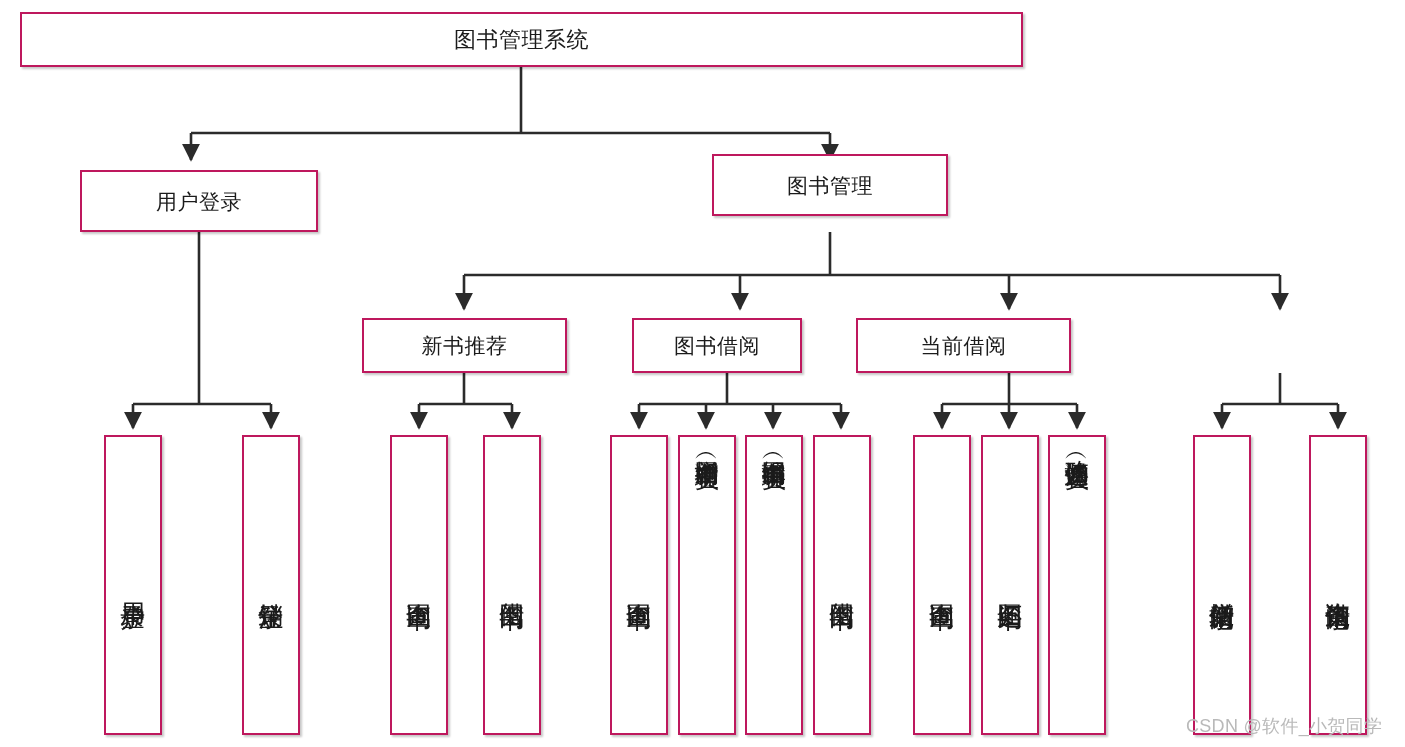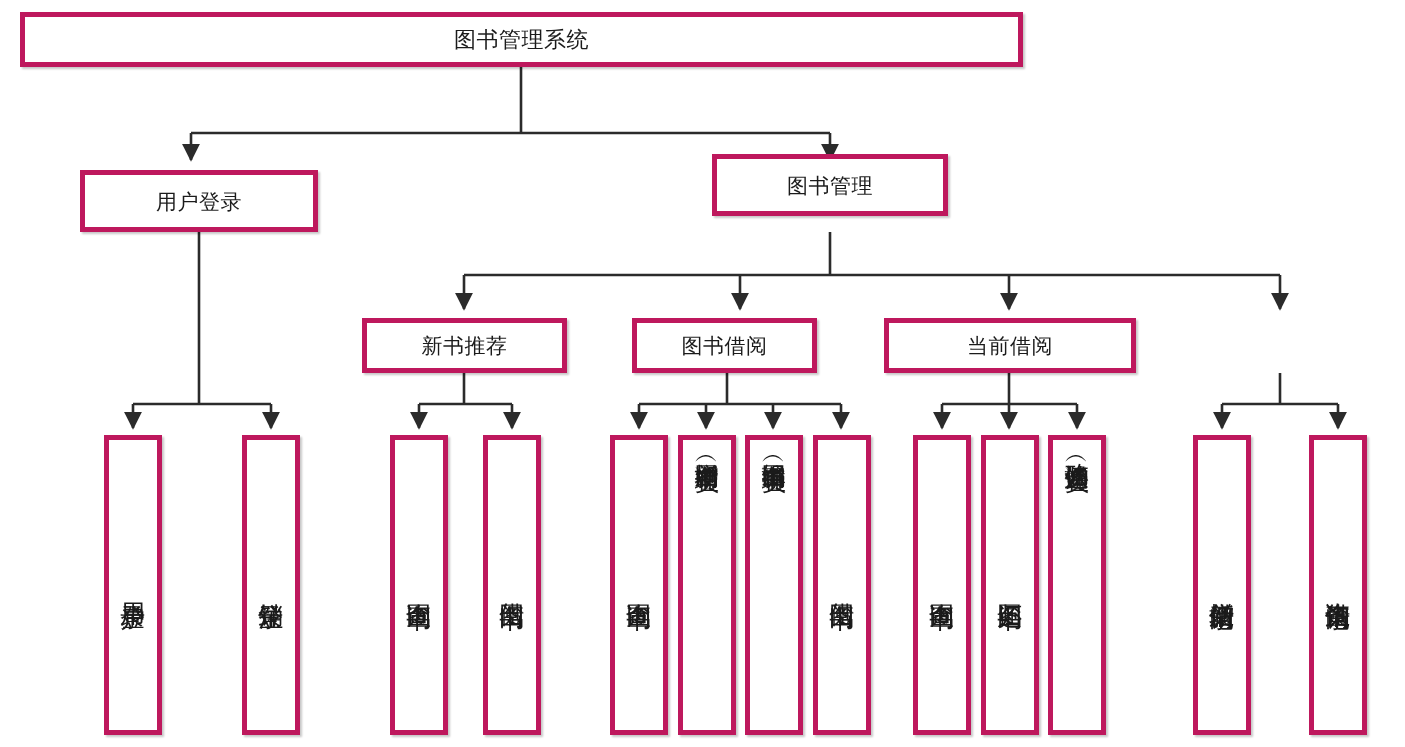--- a/index.html
+++ b/index.html
@@ -22,21 +22,21 @@
     left: 0;
     top: 0;
     width: 1405px;
     height: 747px;
     pointer-events: none;
   }
   .node {
     position: absolute;
     box-sizing: border-box;
     background: #ffffff;
-    border: 5px solid #be185d;
+    border: 2px solid #be185d;
     box-shadow: 2px 2px 2px rgba(0,0,0,0.22);
     display: flex;
     align-items: center;
     justify-content: center;
     z-index: 3;
   }
   .node .label {
     color: #1b1b1b;
     letter-spacing: 0.5px;
     white-space: nowrap;
@@ -141,24 +141,24 @@
   <div class="node horizontal" style="left:80px; top:170px; width:238px; height:62px;">
     <span class="label">用户登录</span>
   </div>
   <div class="node horizontal" style="left:712px; top:154px; width:236px; height:62px;">
     <span class="label">图书管理</span>
   </div>
 
   <div class="node horizontal" style="left:362px; top:318px; width:205px; height:55px;">
     <span class="label">新书推荐</span>
   </div>
-  <div class="node horizontal" style="left:632px; top:318px; width:185px; height:55px;">
+  <div class="node horizontal" style="left:632px; top:318px; width:170px; height:55px;">
     <span class="label">图书借阅</span>
   </div>
-  <div class="node horizontal" style="left:884px; top:318px; width:252px; height:55px;">
+  <div class="node horizontal" style="left:856px; top:318px; width:215px; height:55px;">
     <span class="label">当前借阅</span>
   </div>
 
   <div class="node leaf mid-text" style="left:104px; top:435px; width:58px; height:300px;">
     <span class="label">用户登录</span>
   </div>
   <div class="node leaf mid-text" style="left:242px; top:435px; width:58px; height:300px;">
     <span class="label">注销登录</span>
   </div>
 
@@ -192,14 +192,15 @@
     <span class="label">确认归还（管理员）</span>
   </div>
 
   <div class="node leaf mid-text" style="left:1193px; top:435px; width:58px; height:300px;">
     <span class="label">新增借阅记录</span>
   </div>
   <div class="node leaf mid-text" style="left:1309px; top:435px; width:58px; height:300px;">
     <span class="label">查询借阅记录</span>
   </div>
 
+  <div class="watermark">CSDN @软件_小贺同学</div>
 
 </div>
 
 </body></html>

